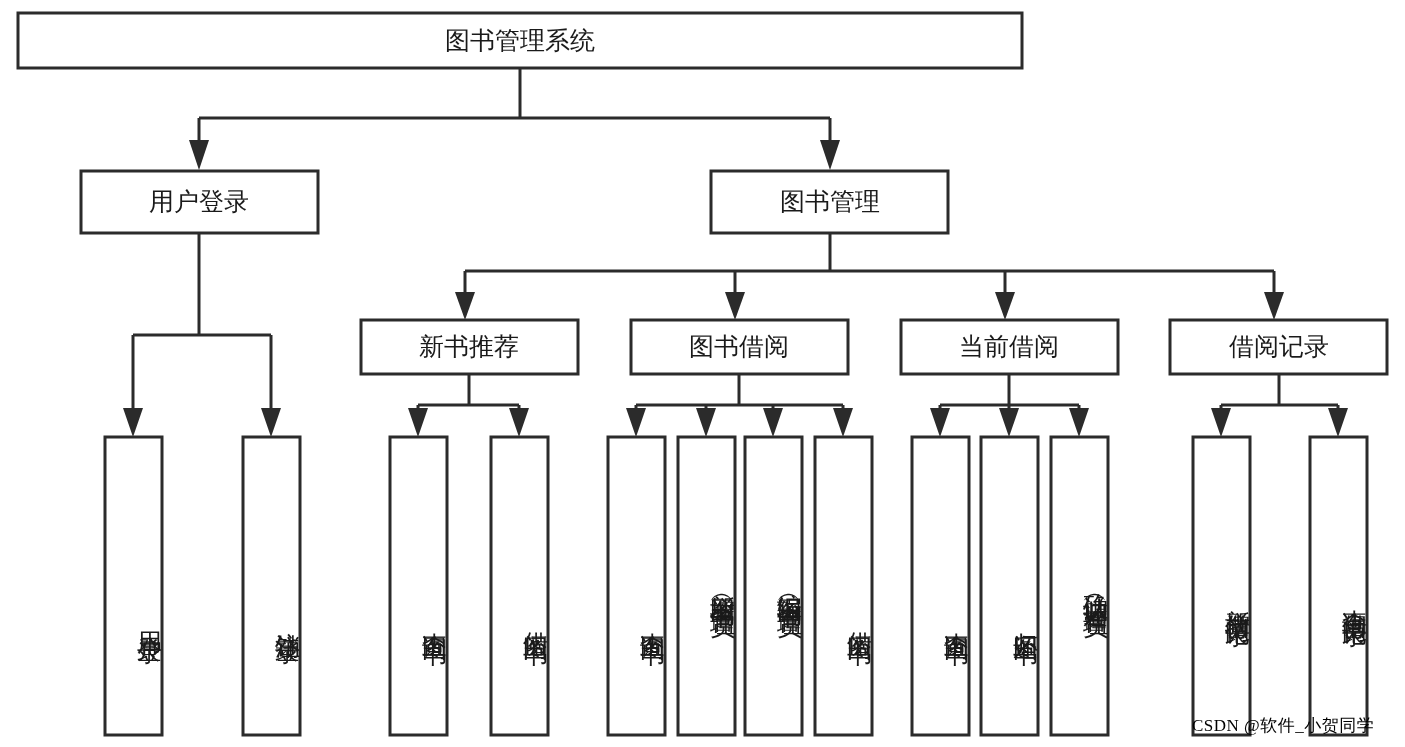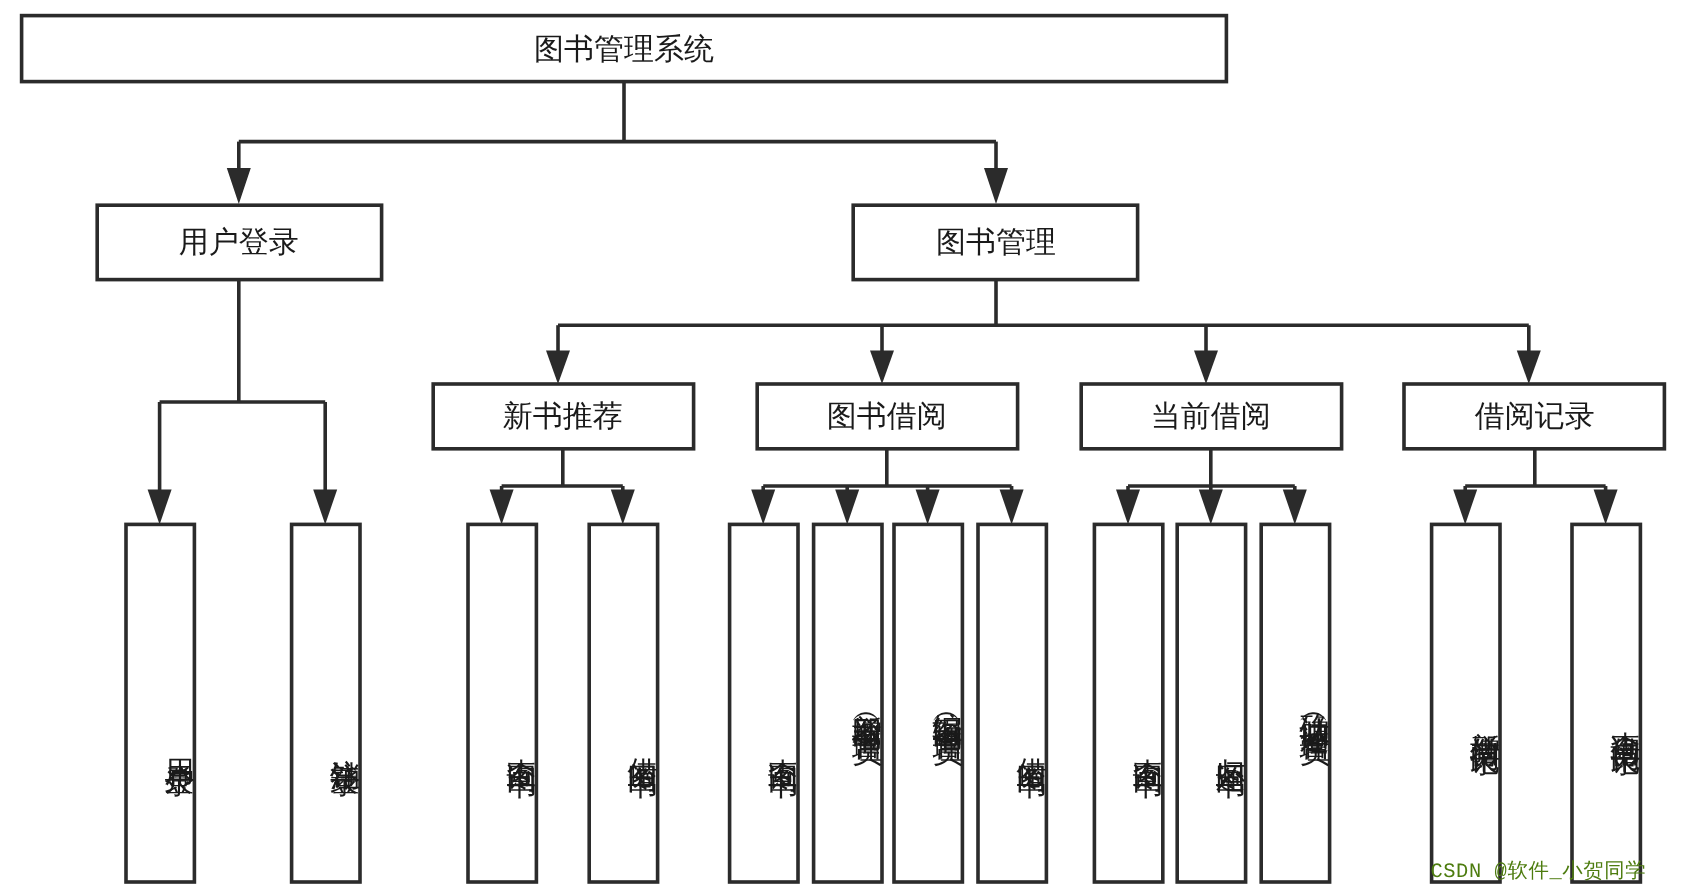--- a/index.html
+++ b/index.html
@@ -68,23 +68,23 @@
     line-height: 1.0;
     letter-spacing: 3px;
     color: #1a1a1a;
     pointer-events: none;
     overflow: hidden;
   }
   .watermark {
     position: absolute;
     left: 1192px;
     top: 714px;
-    font-family: Liberation Mono, monospace;
+    font-family: Liberation Serif, serif;
     font-size: 17px;
-    color: #4d7c0f;
+    color: #000000;
     white-space: nowrap;
     letter-spacing: 0.5px;
   }
 </style>
 </head>
 <body>
 
 <div id="diagram-root">
 
   <svg id="tree-svg" viewBox="0 0 1405 747">

